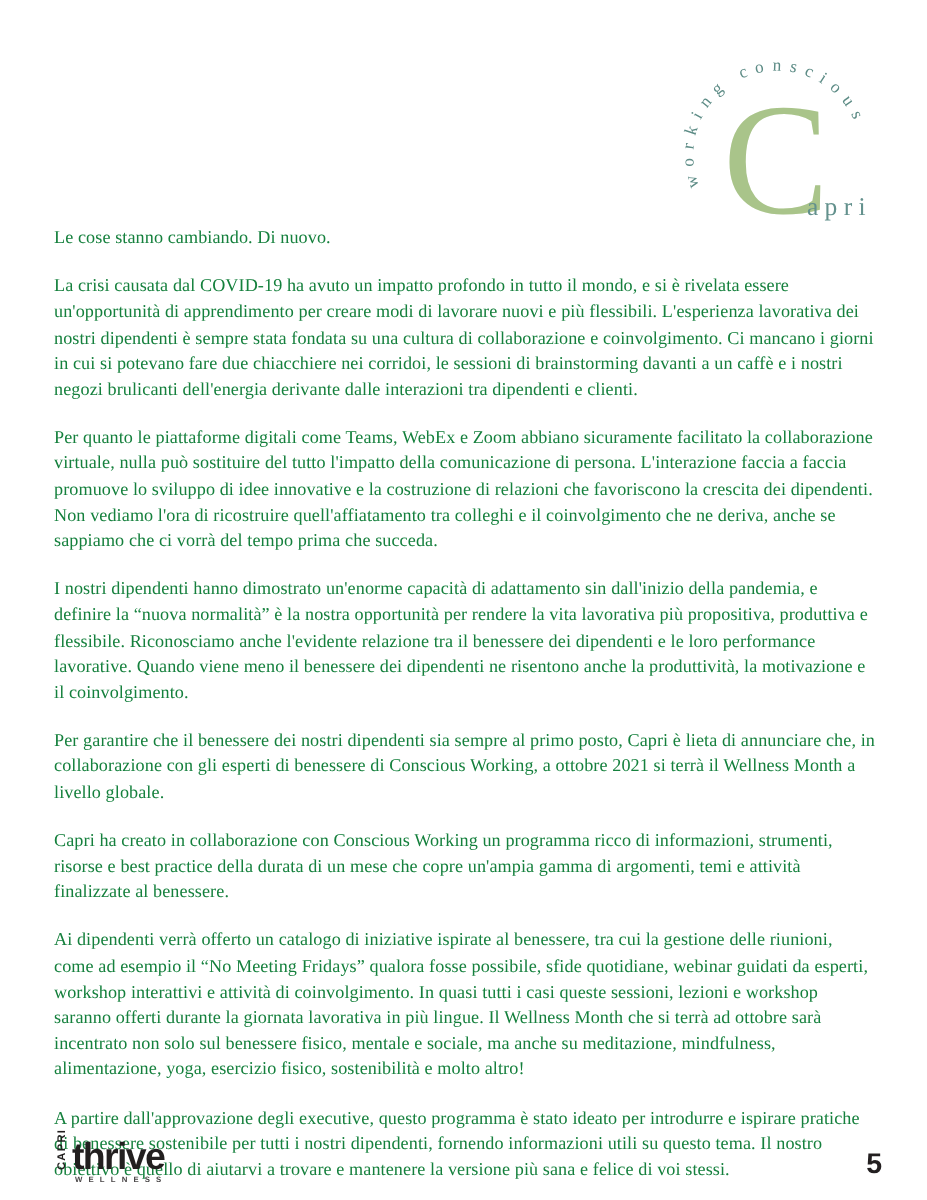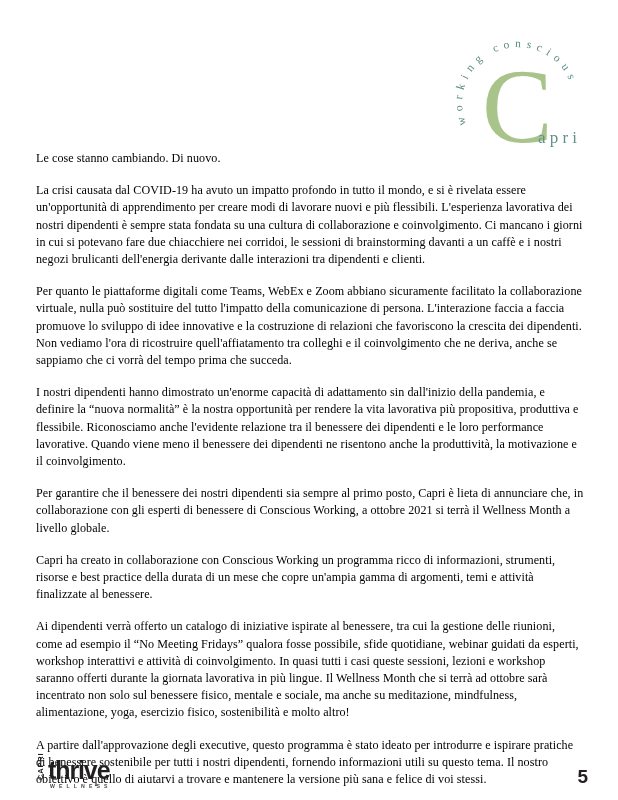--- a/index.html
+++ b/index.html
@@ -32,21 +32,21 @@
     left: 36px;
     top: 150px;
     width: 548px;
   }
   .para {
     margin: 0 0 15px 0;
     font-size: 12.1px;
     line-height: 17.2px;
     text-align: left;
     letter-spacing: 0.005em;
-    color: #000000;
+    color: #15803d;
   }
   .para:last-child { margin-bottom: 0; }
 
   
   #footer-logo {
     position: absolute;
     left: 32px;
     bottom: 7px;
     height: 40px;
     width: 120px;

